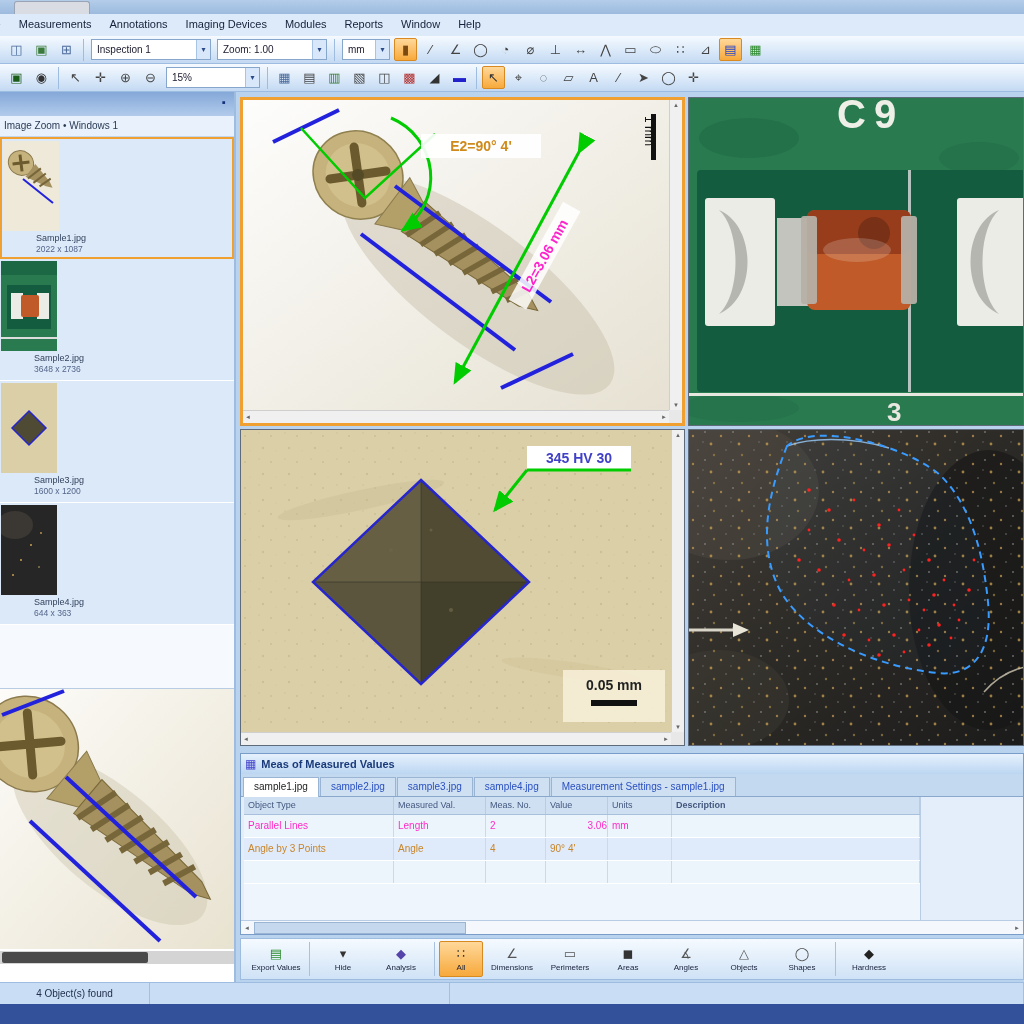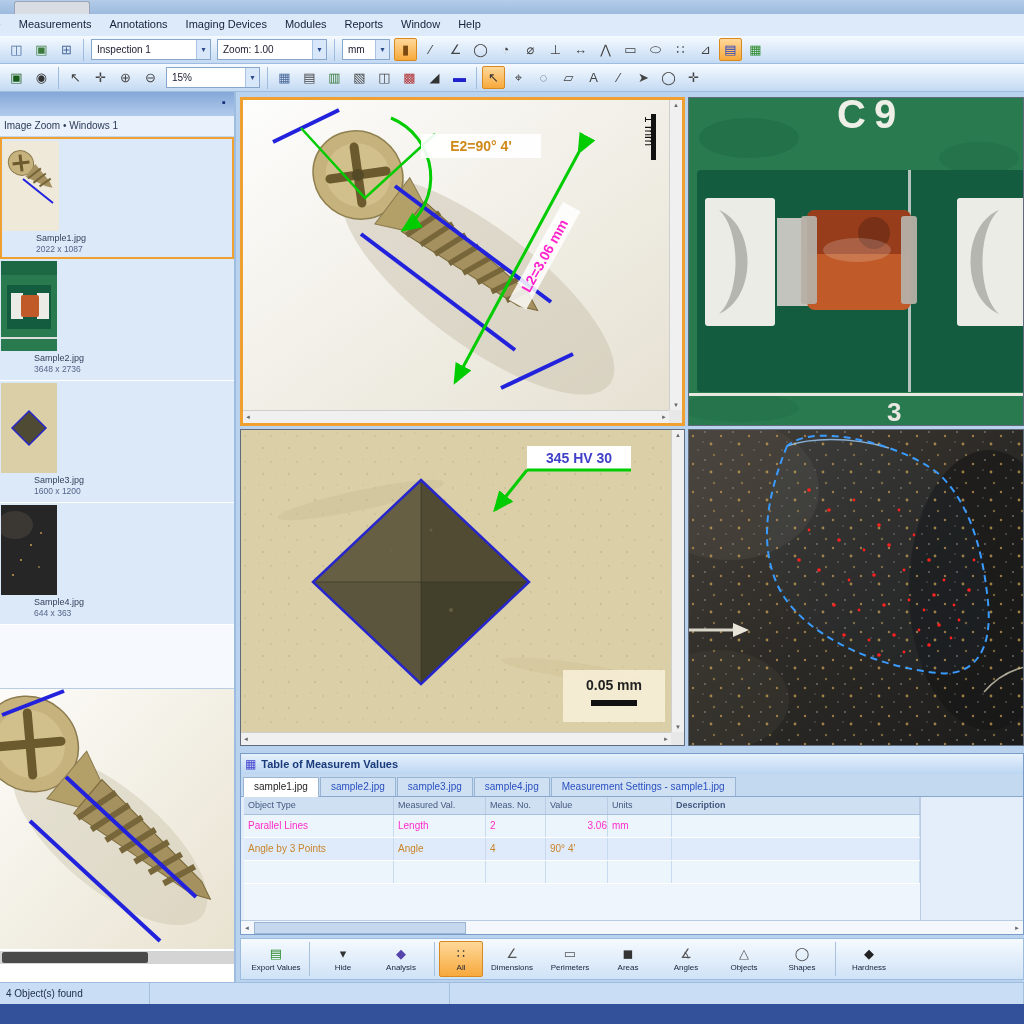--- a/index.html
+++ b/index.html
@@ -92,21 +92,21 @@
     display:flex;align-items:center;padding-left:6px;}
   .btb-btn{width:58px;height:36px;display:flex;flex-direction:column;align-items:center;justify-content:center;
     background:transparent;border:none;cursor:default;padding:0;font-family:"Liberation Sans",sans-serif;}
   .btb-btn.hl{background:linear-gradient(#ffd89a,#f7a93c);border:1px solid #d88a20;border-radius:2px;width:44px;}
   .btb-ico{font-size:13px;line-height:14px;}
   .btb-label{font-size:8px;color:#16203a;margin-top:2px;white-space:nowrap;}
   .btb-sep{width:1px;height:34px;background:#a8c2de;margin:0 4px;}
   
   #statusbar{position:absolute;left:0;top:982px;width:1024px;height:22px;background:#c9ddf4;
     border-top:1px solid #9ebcdf;display:flex;font-size:10px;color:#20304e;}
-  .sb-cell{border-right:1px solid #a6c0dc;height:100%;box-sizing:border-box;padding:5px 6px 0 6px;white-space:nowrap;overflow:hidden;}
+  .sb-cell{border-right:1px solid #a6c0dc;height:100%;box-sizing:border-box;padding:5px 6px 0 6px;white-space:nowrap;overflow:hidden;text-align:center;}
   .sb1{width:150px;} .sb2{width:300px;} .sb3{width:470px;text-align:center;} .sb4{flex:1;}
   #darkstrip{position:absolute;left:0;top:1004px;width:1024px;height:20px;background:#33509b;}
   svg text{font-family:"Liberation Sans",sans-serif;}
 </style>
 </head>
 <body>
 
 <div id="app">
 
   <div class="titlebar">
@@ -454,21 +454,21 @@
       </g>
       <line x1="0" y1="200" x2="44" y2="200" stroke="#d8d4c8" stroke-width="3"></line>
       <polygon points="44,193 60,200 44,207" fill="#e8e4d8"></polygon>
       <path d="M295,262 C308,247 322,240 336,237" fill="none" stroke="#cfc9b4" stroke-width="1.5" opacity="0.8"></path>
     </svg>
   </div>
 
   <div id="measured">
     <div class="mv-title">
       <span class="mv-ico">▦</span>
-      <span class="mv-text">Table of Measurem Values</span>
+      <span class="mv-text">Meas of Measured Values</span>
     </div>
     <div class="mv-tabs">
         <div class="tab active">sample1.jpg</div>
         <div class="tab">sample2.jpg</div>
         <div class="tab">sample3.jpg</div>
         <div class="tab">sample4.jpg</div>
         <div class="tab">Measurement Settings - sample1.jpg</div>
       </div>
     <div class="mv-body">
       <div class="mv-table">

